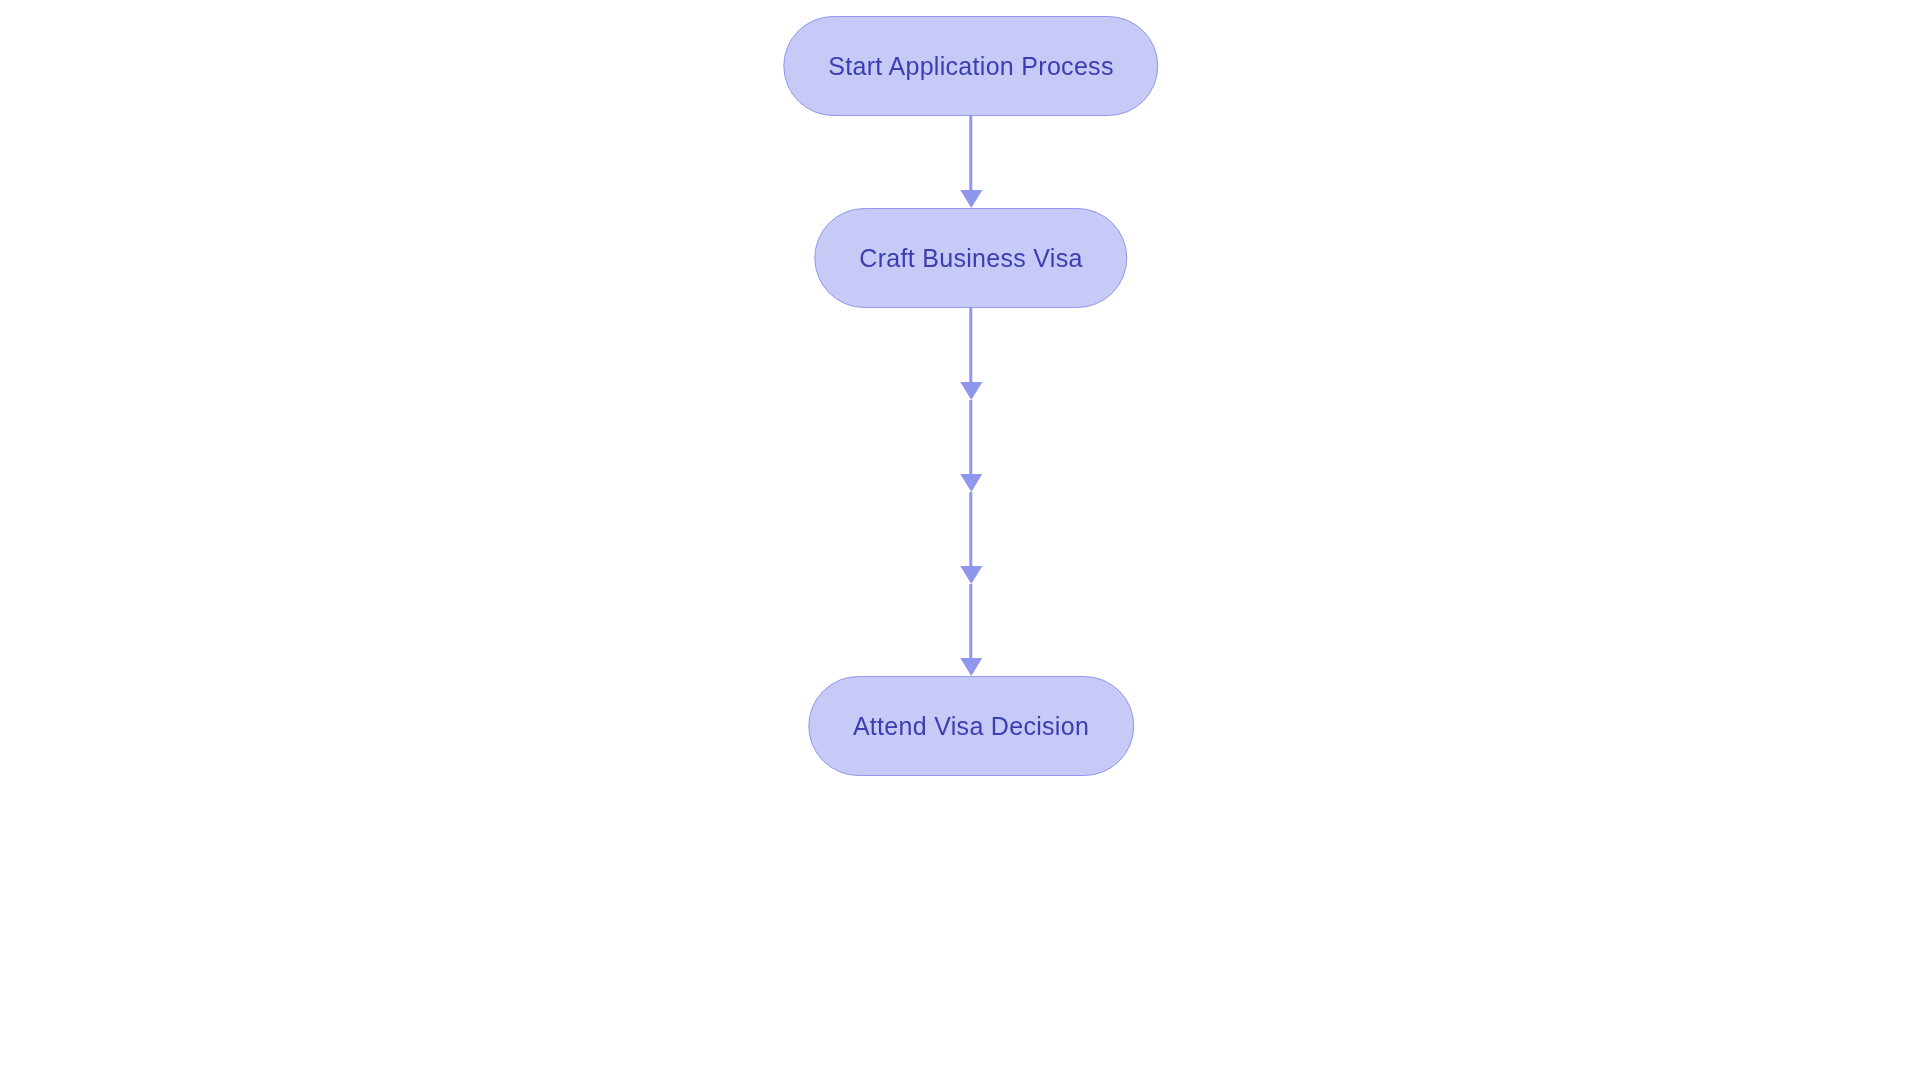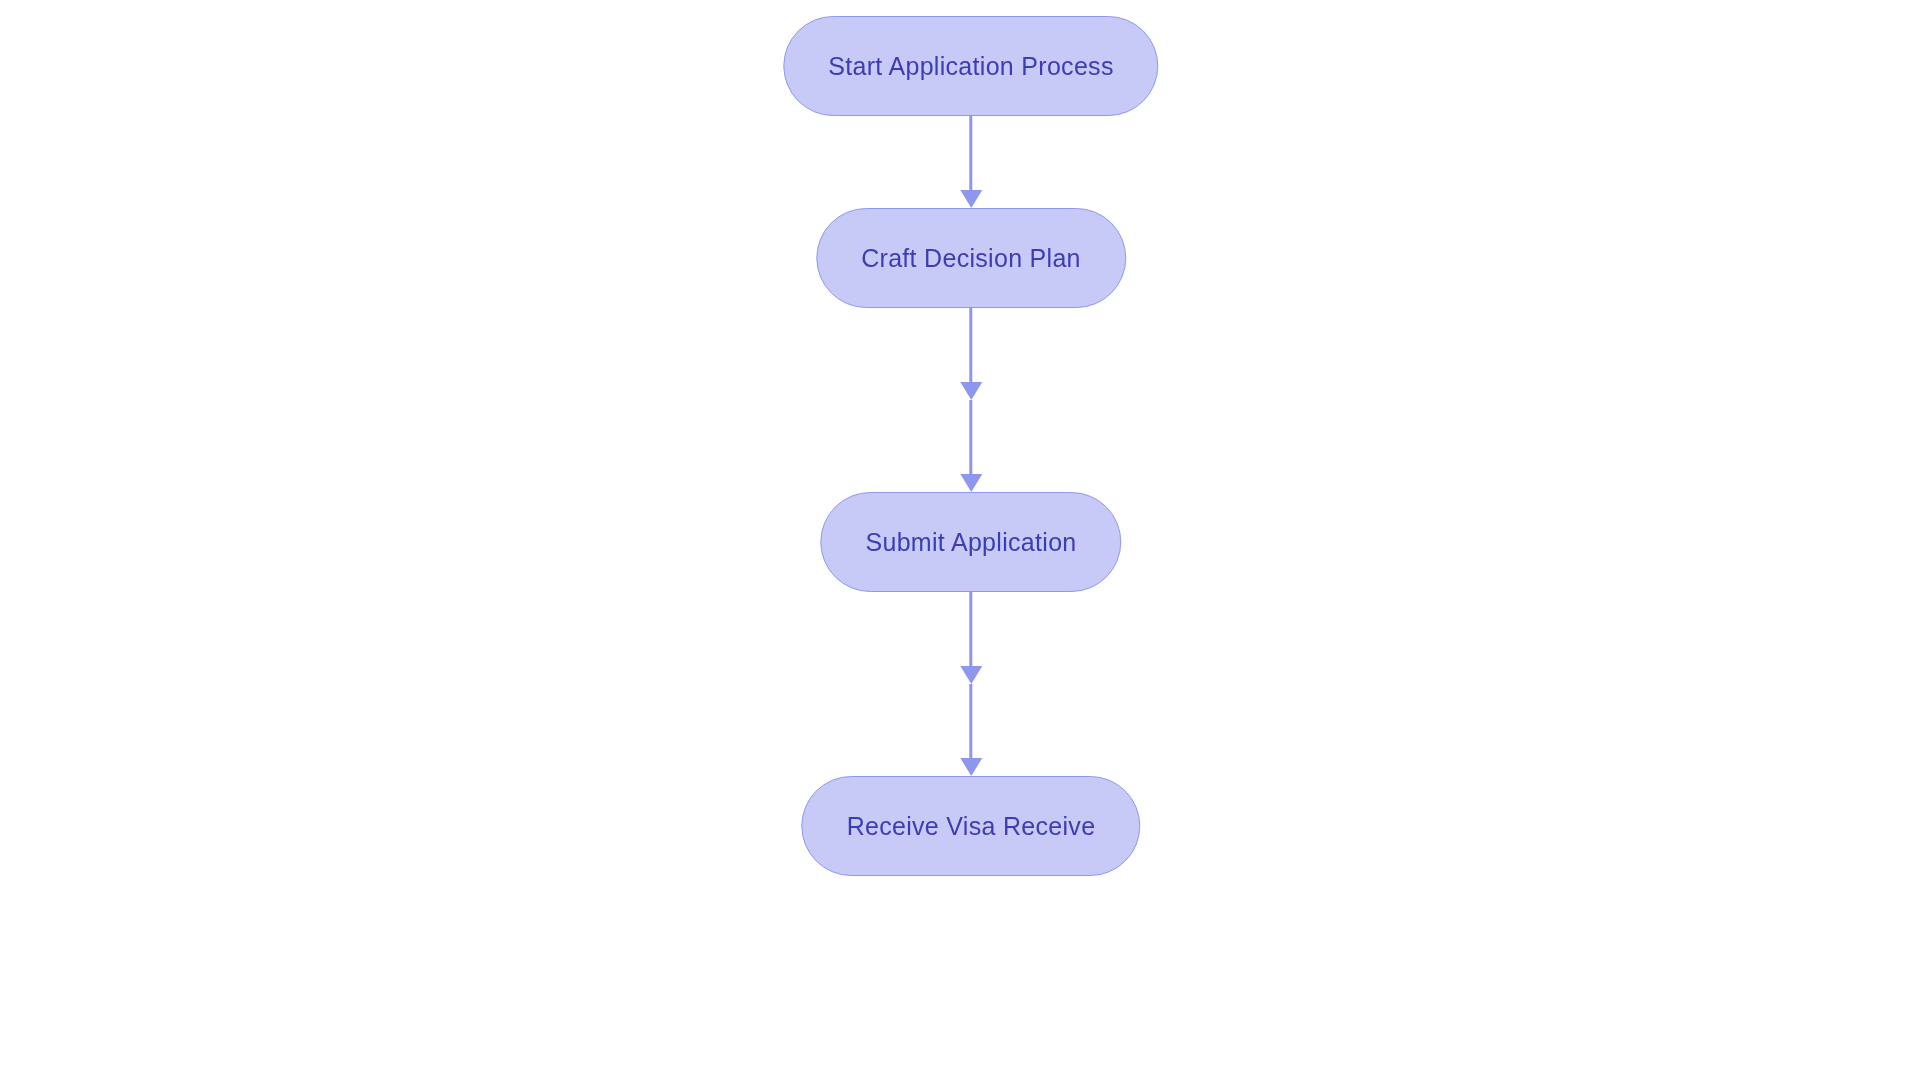--- a/index.html
+++ b/index.html
@@ -77,46 +77,43 @@
   <div class="node">
     <span class="node-label">Start Application Process</span>
   </div>
 
   <div class="arrow">
     <div class="arrow-line"></div>
     <div class="arrow-head"></div>
   </div>
 
   <div class="node">
-    <span class="node-label">Craft Decision Plan</span>
+    <span class="node-label">Craft Business Visa</span>
   </div>
 
   <div class="arrow">
     <div class="arrow-line"></div>
     <div class="arrow-head"></div>
   </div>
 
 
   <div class="arrow">
     <div class="arrow-line"></div>
     <div class="arrow-head"></div>
   </div>
 
-  <div class="node">
-    <span class="node-label">Submit Application</span>
-  </div>
 
   <div class="arrow">
     <div class="arrow-line"></div>
     <div class="arrow-head"></div>
   </div>
 
 
   <div class="arrow">
     <div class="arrow-line"></div>
     <div class="arrow-head"></div>
   </div>
 
   <div class="node">
-    <span class="node-label">Receive Visa Receive</span>
+    <span class="node-label">Attend Visa Decision</span>
   </div>
 </div>
 </div>
 
 </body></html>

